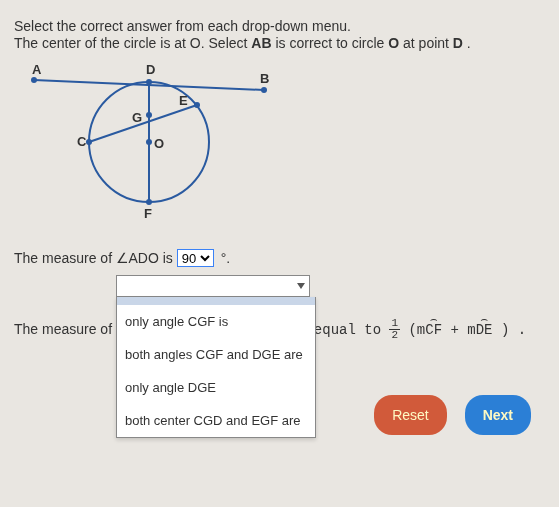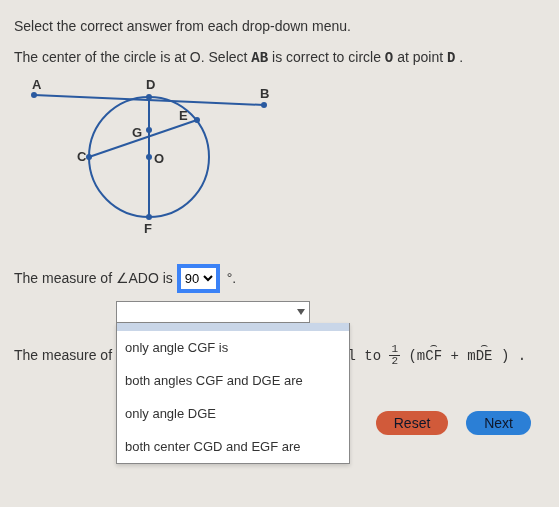--- a/index.html
+++ b/index.html
@@ -7,23 +7,23 @@
     padding: 18px 14px;
     width: 559px;
     height: 507px;
     box-sizing: border-box;
     font-family: Arial, sans-serif;
     font-size: 14px;
     color: #333;
     background: #e9e6e1;
     position: relative;
   }
-  .instruction { margin-bottom: 14px; }
+  .instruction { }
   .prompt { margin-bottom: 6px; line-height: 1.4; }
-  .prompt .bold { font-weight: bold; font-family: Liberation Mono, monospace; }
+  .prompt .bold { font-weight: bold; }
   .diagram { margin: 6px 0 6px 0; }
   .line1 { margin-bottom: 8px; }
   .line2 { margin-bottom: 6px; }
   .deg { margin-left: 3px; }
   .expr { font-family: Liberation Mono, monospace; }
   .frac {
     display: inline-block;
     vertical-align: middle;
     font-size: 11px;
     text-align: center;
@@ -36,22 +36,22 @@
     content: "⌢";
     position: absolute;
     top: -9px;
     left: 0;
     right: 0;
     text-align: center;
     font-size: 12px;
   }
   select.small {
     font-size: 13px;
-    height: 29px;
-    border: 4px solid #3b82f6;
+    height: 18px;
+    border: 1px solid #3b82f6;
     background: #fff;
   }
   .dd-wrap {
     display: inline-block;
     position: relative;
     vertical-align: top;
   }
   .dd-box {
     width: 194px;
     height: 22px;
@@ -66,21 +66,21 @@
     right: 4px;
     top: 7px;
     border-left: 4px solid transparent;
     border-right: 4px solid transparent;
     border-top: 6px solid #555;
   }
   .dd-open {
     position: absolute;
     left: 0;
     top: 22px;
-    width: 234px;
+    width: 200px;
     background: #fff;
     border: 1px solid #888;
     border-top: none;
     box-sizing: border-box;
     font-size: 13px;
     z-index: 5;
     box-shadow: 0 2px 4px rgba(0,0,0,0.15);
   }
   .dd-open .opt {
     padding: 9px 8px;
@@ -90,29 +90,29 @@
     background: #c9d6e8;
     padding: 4px 8px;
   }
   .btns {
     position: absolute;
     right: 28px;
     bottom: 72px;
   }
   .btn {
     display: inline-block;
-    padding: 4px 18px;
+    padding: 12px 18px;
     border-radius: 18px;
-    color: #0f172a;
+    color: #fef9c3;
     font-size: 14px;
     cursor: pointer;
     margin-left: 14px;
   }
   .btn.reset { background: #d15a3a; }
-  .btn.next  { background: #2b7fd6; }
+  .btn.next  { background: #2b7fd6; font-weight: bold; }
 </style>
 </head>
 <body>
 
 <div class="instruction">Select the correct answer from each drop-down menu.</div>
 
 <div class="prompt">
   <span>The center of the circle is at O. Select </span><span class="bold">AB</span><span> is correct to circle </span><span class="bold">O</span><span> at point </span><span class="bold">D</span><span> .</span>
 </div>
 

